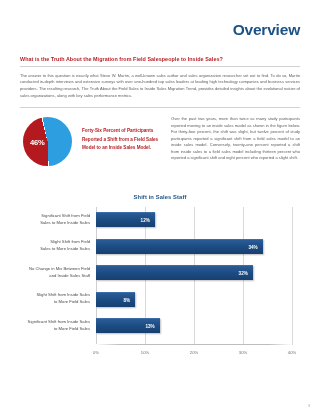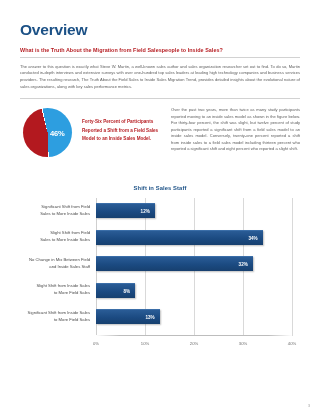--- a/index.html
+++ b/index.html
@@ -23,21 +23,22 @@
     padding: 22px 20px 0 20px;
   }
 
   
   .title {
     font-size: 15.5px;
     font-weight: bold;
     color: #1c5186;
     letter-spacing: -0.2px;
     line-height: 1;
-    margin: 0 0 10px 0;
+    margin: 0 0 19px 0;
+    text-align: right;
   }
   .subtitle {
     font-size: 5.4px;
     font-weight: bold;
     color: #b72025;
     letter-spacing: 0.05px;
     line-height: 1;
     margin: 0 0 4px 0;
   }
   .rule {
@@ -90,21 +91,20 @@
   }
   .pie-label {
     position: absolute;
     left: 7px;
     top: 50%;
     transform: translateY(-50%);
     font-size: 7.6px;
     font-weight: bold;
     color: #ffffff;
     letter-spacing: -0.2px;
-    margin-left: 20px;
   }
   .callout {
     flex: 0 0 82px;
     padding-top: 12px;
   }
   .callout p {
     margin: 0;
     font-size: 4.6px;
     font-weight: bold;
     line-height: 1.85;

